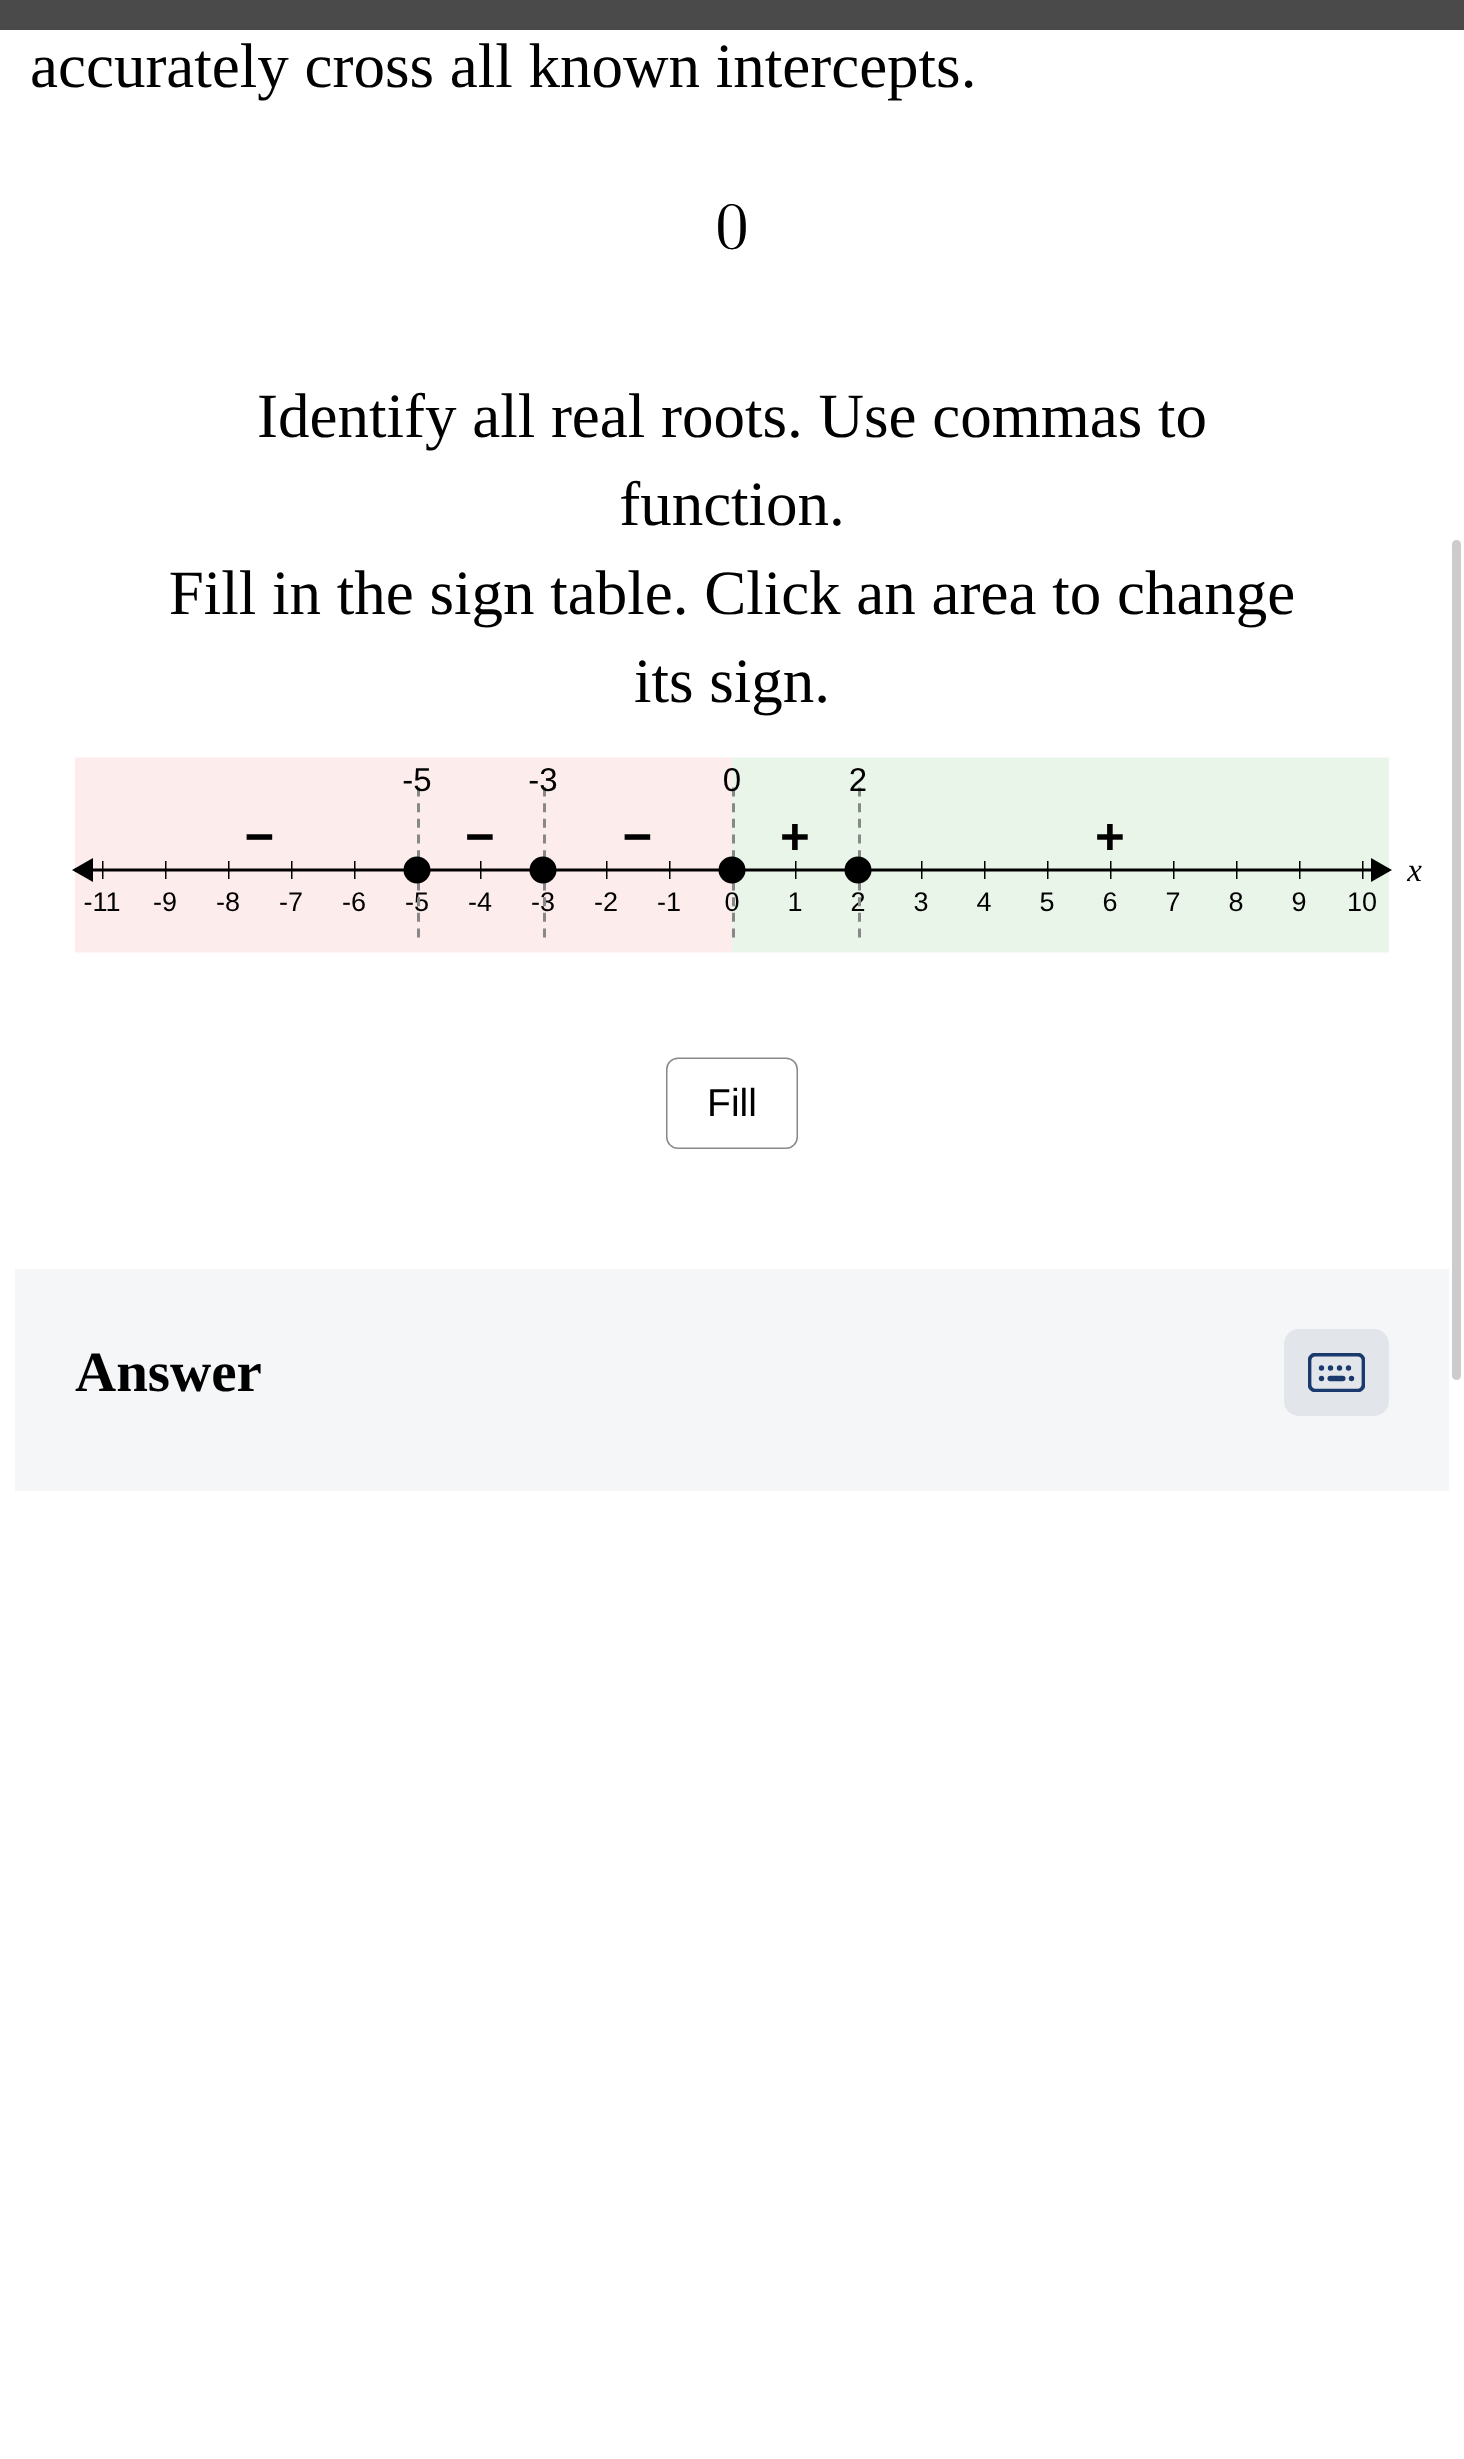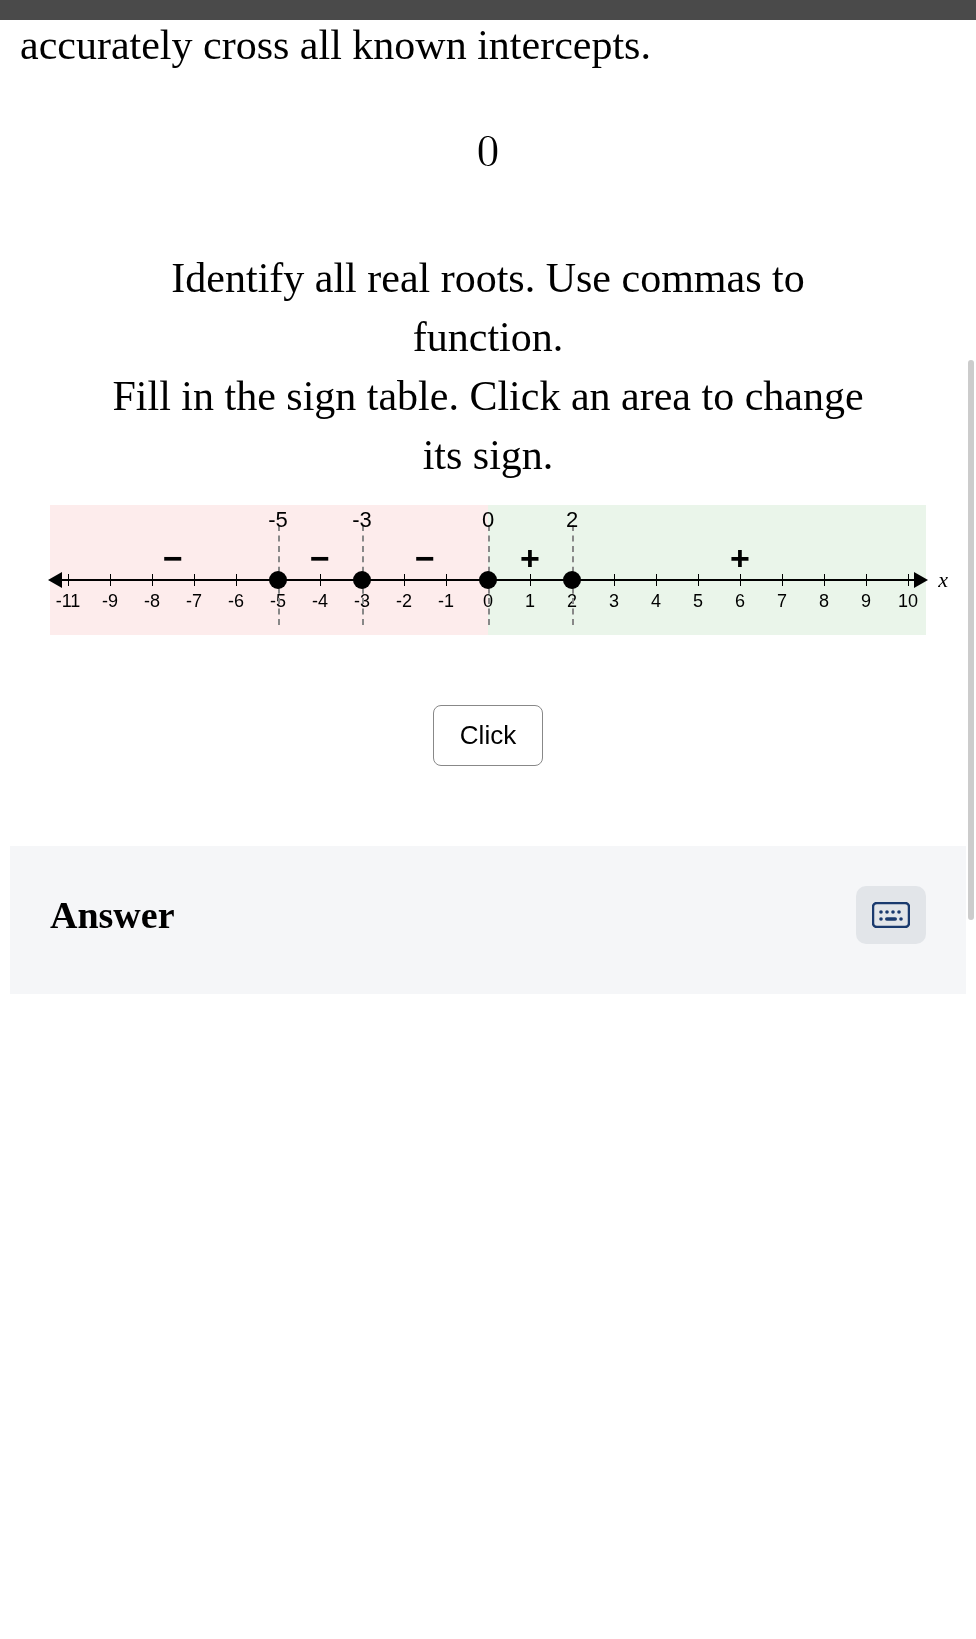--- a/index.html
+++ b/index.html
@@ -267,21 +267,21 @@
         <div class="dashed" style="left: 438px;"></div>
         <div class="root-dot" style="left: 438px;"></div>
         <div class="root-label" style="left: 438px;">0</div>
         <div class="dashed" style="left: 522px;"></div>
         <div class="root-dot" style="left: 522px;"></div>
         <div class="root-label" style="left: 522px;">2</div>
       </div>
   </div>
 
   <div class="next-btn-wrap">
-    <button class="next-btn">Click</button>
+    <button class="next-btn">Fill</button>
   </div>
 </div>
 
 <div class="answer-section">
   <div class="answer-heading">Answer</div>
   <div class="keyboard-btn">
     <svg width="38" height="26" viewBox="0 0 38 26">
       <rect x="1" y="1" width="36" height="24" rx="4" fill="none" stroke="#1a3a6e" stroke-width="2.5"></rect>
       <circle cx="9" cy="10" r="1.8" fill="#1a3a6e"></circle>
       <circle cx="15" cy="10" r="1.8" fill="#1a3a6e"></circle>

